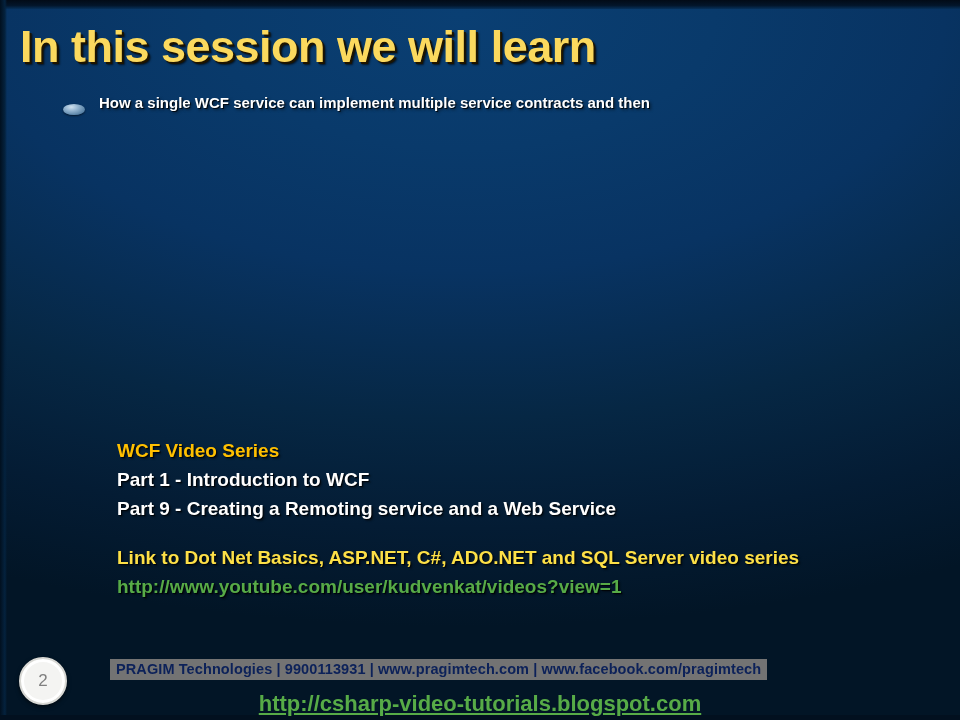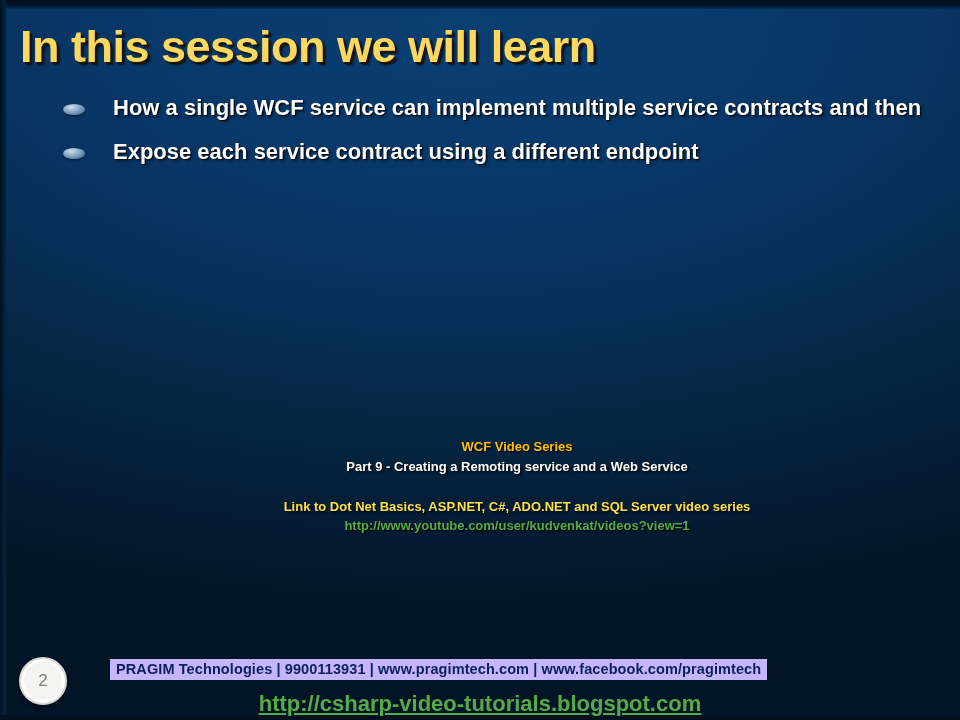--- a/index.html
+++ b/index.html
@@ -83,44 +83,42 @@
     flex: 0 0 auto;
     width: 22px;
     height: 11px;
     margin-top: 11px;
     margin-right: 14px;
     border-radius: 50%;
     background: radial-gradient(ellipse at 38% 28%, #cfe0ef 0%, #92b3cf 35%, #5d86a9 70%, #3d6183 100%);
     box-shadow: 0 1px 2px rgba(0,0,0,0.55);
   }
   .bullet-text {
-    font-size: 22px;
+    font-size: 15px;
     font-weight: bold;
     line-height: 1.32;
     color: #ffffff;
     text-shadow: 1px 1px 0 rgba(0,0,0,0.75), 2px 2px 3px rgba(0,0,0,0.5);
     max-width: 820px;
-    margin-left: 14px;
   }
 
   
   .series {
     position: absolute;
     left: 117px;
     top: 437px;
     width: 800px;
   }
   .series-line {
-    font-size: 13px;
+    font-size: 19px;
     font-weight: bold;
     line-height: 1.52;
     color: #ffffff;
     text-shadow: 1px 1px 0 rgba(0,0,0,0.7), 2px 2px 2px rgba(0,0,0,0.45);
     white-space: nowrap;
-    text-align: center;
   }
   .series-head {
     color: #ffc000;
   }
   .series-gap {
     height: 20px;
   }
   .series-link-label {
     color: #fde047;
   }
@@ -146,21 +144,21 @@
     justify-content: center;
     font-size: 17px;
     font-weight: normal;
     color: #808080;
   }
 
   .footer-bar {
     position: absolute;
     left: 110px;
     top: 659px;
-    background: #c4b5fd;
+    background: #737373;
     color: #0c2159;
     font-size: 14.5px;
     font-weight: bold;
     padding: 2px 6px 3px 6px;
     white-space: nowrap;
     letter-spacing: 0.1px;
   }
 
   .blog-link {
     position: absolute;
@@ -192,31 +190,28 @@
 
     <div class="title">In this session we will learn</div>
 
     <div class="bullets">
 
       <div class="bullet-row">
         <span class="bullet-mark"></span>
         <span class="bullet-text">How a single WCF service can implement multiple service contracts and then</span>
       </div>
 
-      <div class="bullet-row">
-        <span class="bullet-mark"></span>
-        <span class="bullet-text">Expose each service contract using a different endpoint</span>
-      </div>
 
     </div>
 
     <div class="series">
 
       <div class="series-line series-head">WCF Video Series</div>
 
+      <div class="series-line">Part 1 - Introduction to WCF</div>
 
       <div class="series-line">Part 9 - Creating a Remoting service and a Web Service</div>
 
 
       <div class="series-gap"></div>
 
       <div class="series-line series-link-label">Link to Dot Net Basics, ASP.NET, C#, ADO.NET and SQL Server video series</div>
 
       <div class="series-line"><span class="link-green">http://www.youtube.com/user/kudvenkat/videos?view=1</span></div>
 

